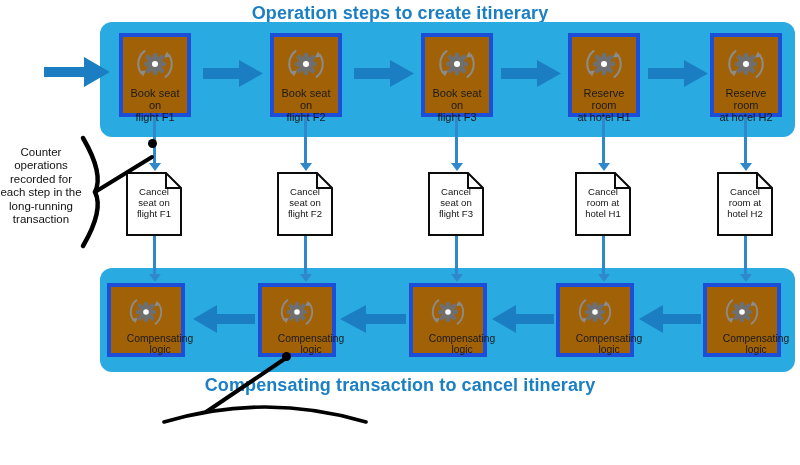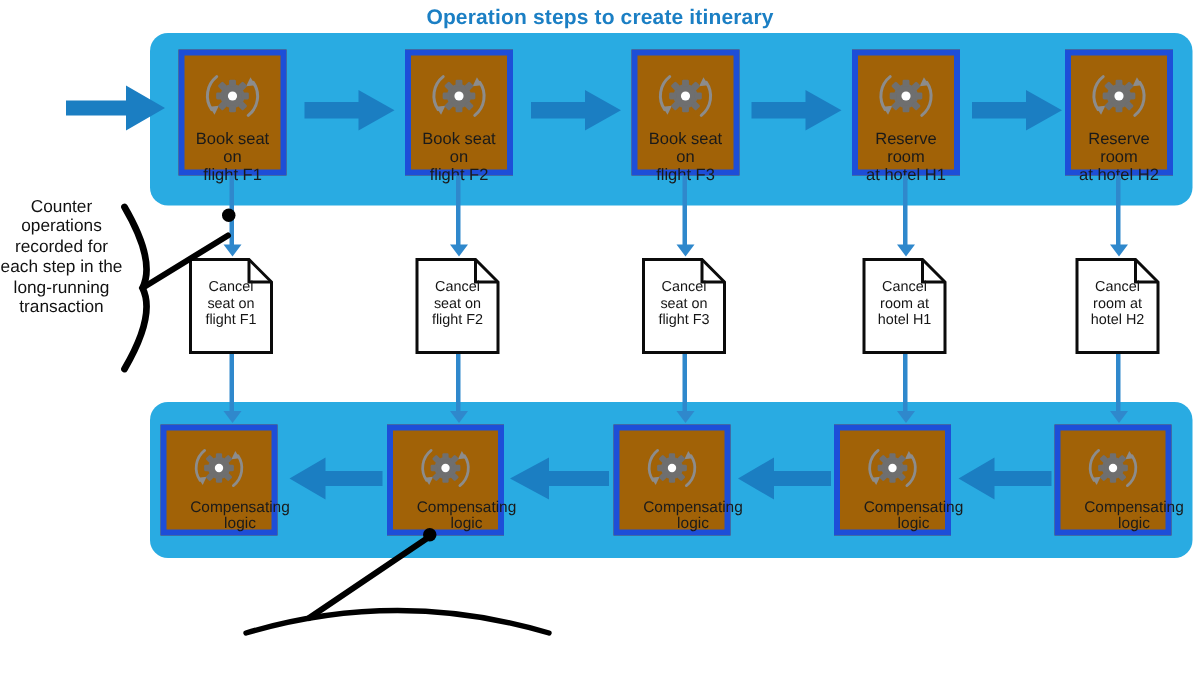--- a/index.html
+++ b/index.html
@@ -3,21 +3,21 @@
 <meta charset="utf-8">
 <style>
   html,body{margin:0;padding:0;background:#ffffff;}
   body{width:800px;height:465px;position:relative;overflow:hidden;
        font-family:"Liberation Sans",sans-serif;}
 
   .stage{position:absolute;left:0;top:0;width:800px;height:465px;}
 
   
   .band-title{
-    position:absolute;text-align:center;font-weight:bold;font-size:14px;
+    position:absolute;text-align:center;font-weight:bold;font-size:18px;
     color:#1b7fc4;letter-spacing:.1px;white-space:nowrap;
   }
   #title-top{left:0;top:3px;width:800px;}
   #title-bottom{left:0;top:375px;width:800px;}
 
   
   .band{position:absolute;background:#29abe2;border-radius:12px;}
   #band-top{left:100px;top:22px;width:695px;height:115px;}
   #band-bottom{left:100px;top:268px;width:695px;height:104px;}
 
@@ -60,20 +60,21 @@
   .dot{position:absolute;width:9px;height:9px;border-radius:50%;
        background:#000;}
   svg{display:block;overflow:visible;}
 </style>
 </head>
 <body>
 
 <div class="stage">
 
   <div class="band-title" id="title-top">Operation steps to create itinerary</div>
+  <div class="band-title" id="title-bottom">Compensating transaction to cancel itinerary</div>
 
   <div class="band" id="band-top"></div>
   <div class="band" id="band-bottom"></div>
 
   <svg class="farrow" style="left:44px;top:56px;" width="68" height="32" viewBox="0 0 68 32">
     <path d="M0 11 L40 11 L40 1 L66 16 L40 31 L40 21 L0 21 Z" fill="#1b7ec2"></path>
   </svg>
 
   <div class="node top-node" style="left:119px;">
     <span class="glyph">
@@ -441,21 +442,21 @@
   </svg>
   <svg class="farrow" style="left:639px;top:305px;" width="62" height="28" viewBox="0 0 62 28">
     <path d="M62 9 L24 9 L24 0 L0 14 L24 28 L24 19 L62 19 Z" fill="#1b7ec2"></path>
   </svg>
 
   <svg style="position:absolute;left:74px;top:136px;" width="90" height="112" viewBox="0 0 90 112">
     <path d="M9 2 Q30 38 21 56 Q30 74 9 110" fill="none" stroke="#000" stroke-width="4.5" stroke-linecap="round"></path>
     <path d="M21 56 L78 21" fill="none" stroke="#000" stroke-width="4" stroke-linecap="round"></path>
   </svg>
   <div class="dot" style="left:148px;top:139px;"></div>
-  <div class="callout-text" style="left:0px;top:132px;width:82px;">Counter
+  <div class="callout-text" style="left:0px;top:146px;width:82px;">Counter
 operations
 recorded for
 each step in the
 long-running
 transaction</div>
 
   <svg style="position:absolute;left:200px;top:356px;" width="90" height="58" viewBox="0 0 90 58">
     <path d="M86 2 L6 56" fill="none" stroke="#000" stroke-width="4" stroke-linecap="round"></path>
   </svg>
   <div class="dot" style="left:282px;top:352px;"></div>

